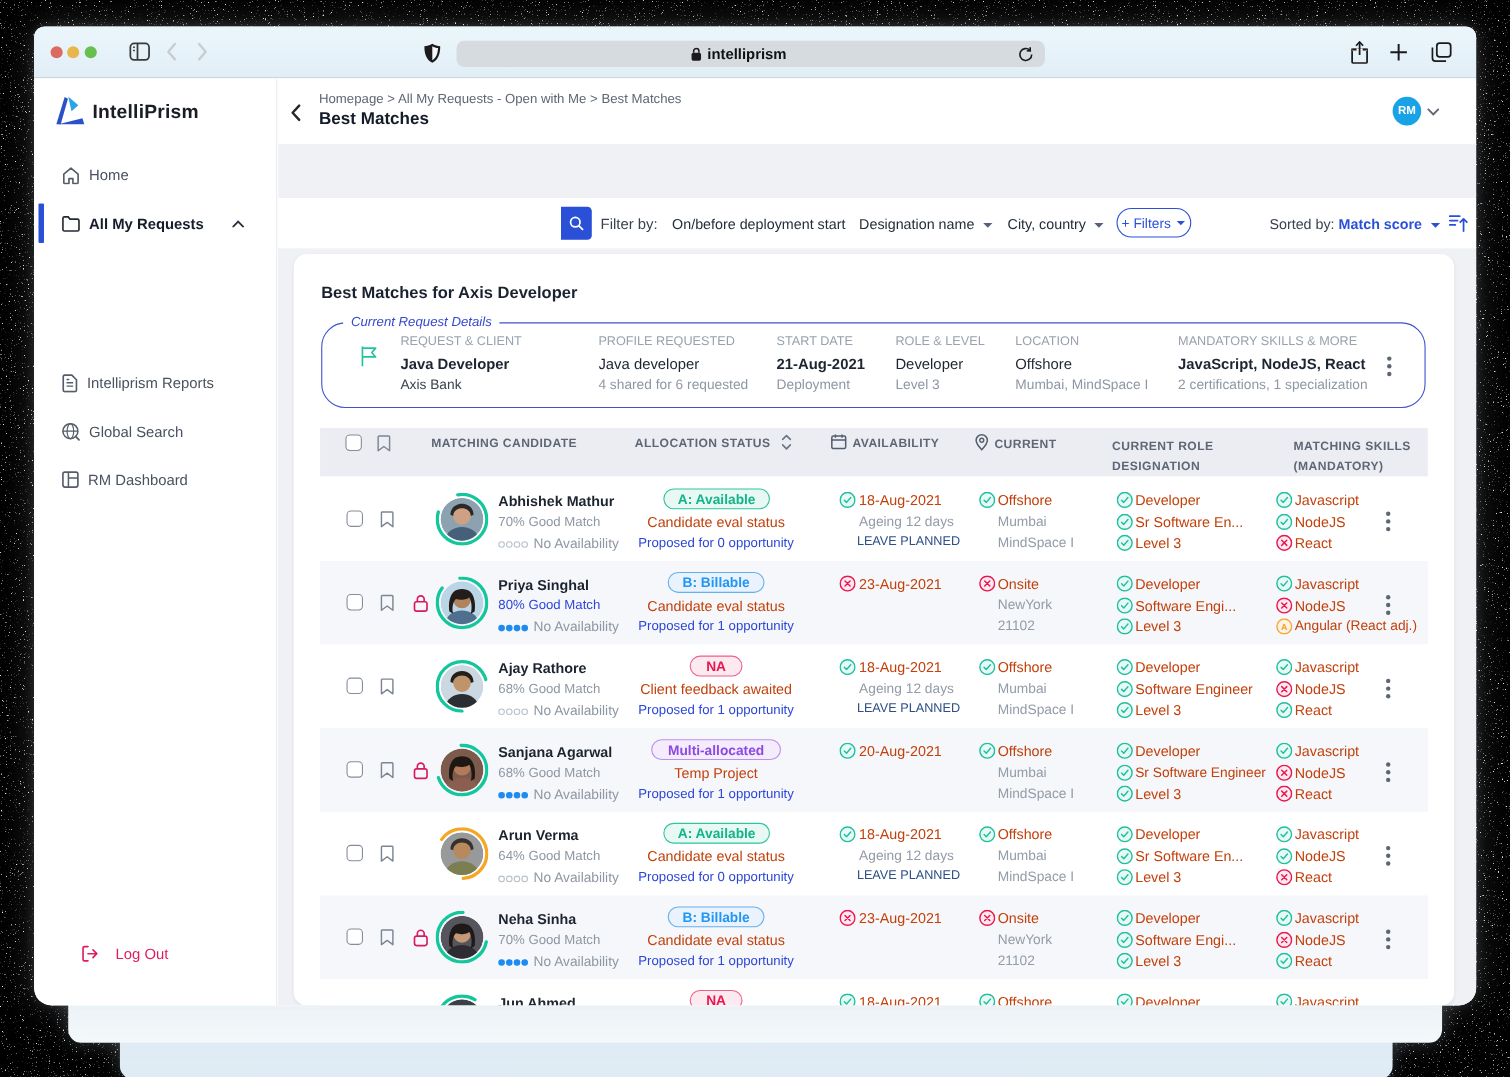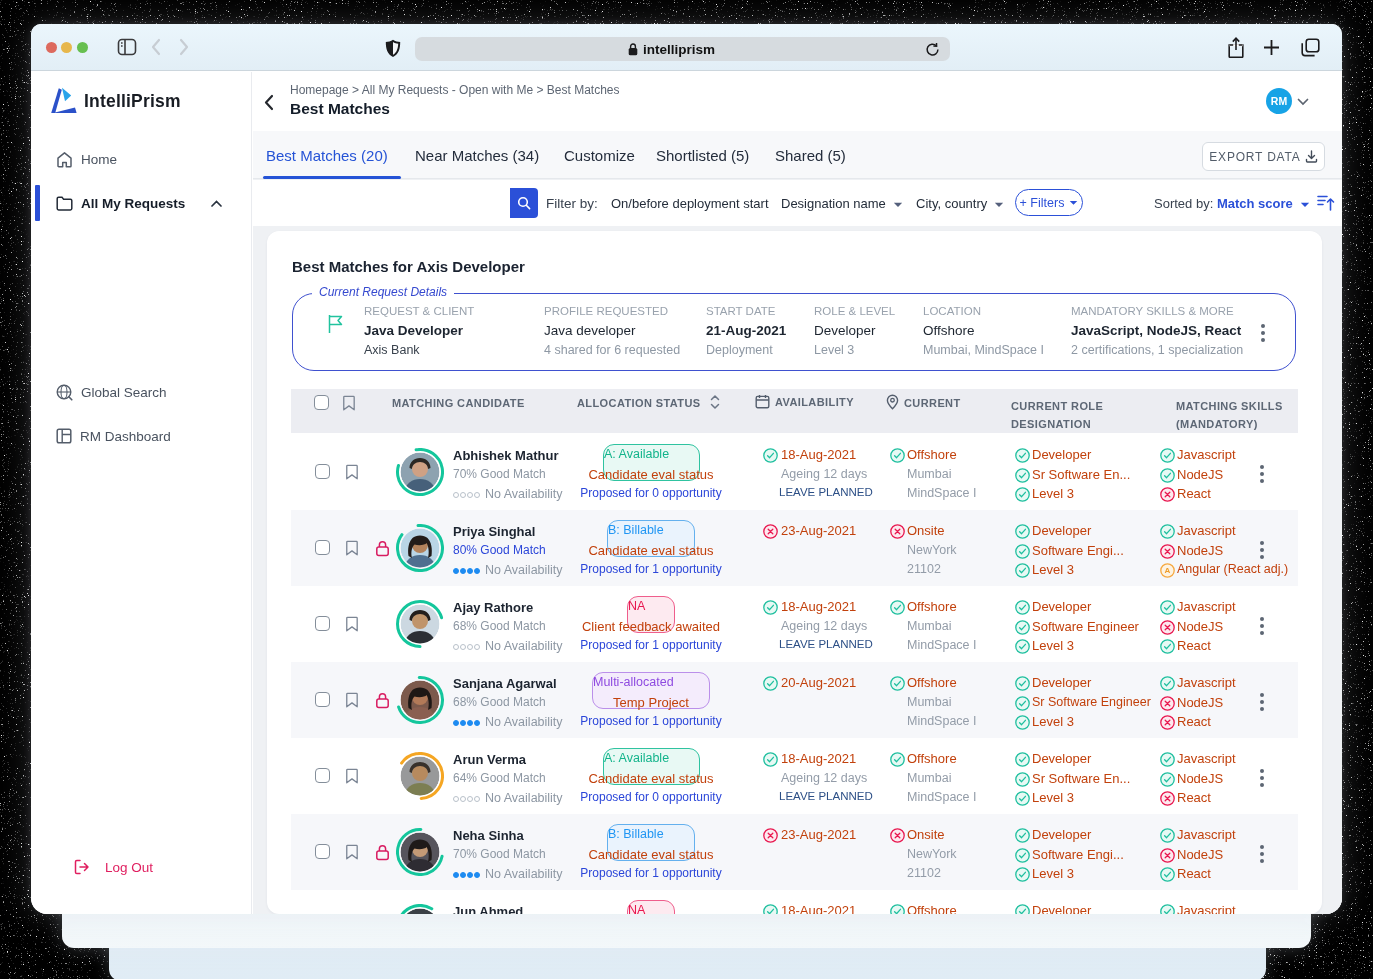--- a/index.html
+++ b/index.html
@@ -33,21 +33,21 @@
 .thead{position:absolute;left:24px;top:158px;width:1007px;height:44px;background:#ecedf2;font-size:11px;font-weight:bold;color:#5d6775;letter-spacing:.4px}
 .row{position:absolute;left:24px;width:1007px;height:76px;background:#fff}
 .row.alt{background:#f6f7fa}
 .cb{position:absolute;width:15px;height:15px;border:1.5px solid #848e9a;border-radius:4px;background:#fff}
 .av{position:absolute}
 .nm{font-size:13px;font-weight:bold;color:#1c2430}
 .pct{font-size:12px;color:#8d97a3}
 .pctb{font-size:12px;color:#2b46d9}
 .dot{display:inline-block;width:6px;height:6px;border-radius:50%;border:1px solid #b9c1ca;margin-right:1px;vertical-align:0px}
 .dot.f{background:#1d8bf1;border-color:#1d8bf1}
-.pill{height:37px;border:1.5px solid;border-radius:11px;font-size:12.5px;font-weight:normal;text-align:left;line-height:19px}
+.pill{height:19px;border:1.5px solid;border-radius:11px;font-size:12.5px;font-weight:bold;text-align:center;line-height:19px}
 .ctr{text-align:center}
 .d1{font-size:13px;color:#c2410c}
 .d2{font-size:12.5px;color:#939ca8}
 .d3{font-size:11.5px;color:#2c4f86;letter-spacing:0}
 .lnk{font-size:12px;color:#2b46d9}
 .ic{vertical-align:middle}
 .kebab i{display:block;width:4px;height:4px;border-radius:50%;background:#5d6673;margin:3px 0}
 .hic{vertical-align:-2px;margin-right:5px}
 </style></head><body>
 <svg id="noise" width="1373" height="979">
@@ -121,20 +121,27 @@
         </div>
         <div class="nav" style="top:114px;font-weight:bold;color:#151d29">
           <svg width="17" height="15" viewBox="0 0 17 15">
             <path d="M1.2 2.6c0-.8.6-1.4 1.4-1.4h3.4l1.6 2h6.8c.8 0 1.4.6 1.4 1.4v8c0 .8-.6 1.4-1.4 1.4H2.6c-.8 0-1.4-.6-1.4-1.4z" fill="none" stroke="#222a36" stroke-width="1.5"></path>
           </svg>
           <span>All My Requests</span>
           <svg style="position:absolute;right:22px" width="11" height="7" viewBox="0 0 11 7">
             <path d="M1 6l4.5-4.5L10 6" fill="none" stroke="#2a3340" stroke-width="1.7" stroke-linecap="round"></path>
           </svg>
         </div>
+        <div class="nav" style="top:259px;font-weight:normal;color:#49525f">
+          <svg width="15" height="17" viewBox="0 0 15 17">
+            <path d="M1.5 2.2c0-.7.5-1.2 1.2-1.2h6.6l4.2 4.2v9.6c0 .7-.5 1.2-1.2 1.2H2.7c-.7 0-1.2-.5-1.2-1.2z" fill="none" stroke="#545d6a" stroke-width="1.5"></path>
+            <path d="M4.5 8h6M4.5 11h6M4.5 5h2.5" stroke="#545d6a" stroke-width="1.3"></path>
+          </svg>
+          <span>Intelliprism Reports</span>
+        </div>
         <div class="nav" style="top:303px;font-weight:normal;color:#49525f">
           <svg width="17" height="17" viewBox="0 0 17 17">
             <circle cx="8" cy="8" r="6.8" fill="none" stroke="#545d6a" stroke-width="1.4"></circle>
             <ellipse cx="8" cy="8" rx="3" ry="6.8" fill="none" stroke="#545d6a" stroke-width="1.1"></ellipse>
             <path d="M1.2 8h13.6" stroke="#545d6a" stroke-width="1.1" fill="none"></path>
             <path d="M12.8 12.8l3 3" stroke="#545d6a" stroke-width="1.6" stroke-linecap="round"></path>
           </svg>
           <span>Global Search</span>
         </div>
         <div class="nav" style="top:347px;font-weight:normal;color:#49525f">
@@ -155,32 +162,20 @@
         <div class="phead">
           <svg class="abs" style="left:10px;top:22px" width="11" height="17" viewBox="0 0 11 17">
             <path d="M9 2L3 8.5 9 15" fill="none" stroke="#25282e" stroke-width="2.2" stroke-linecap="round" stroke-linejoin="round"></path>
           </svg>
           <div class="abs" style="left:37px;top:11px;font-size:12px;color:#5d6673">Homepage &gt; All My Requests - Open with Me &gt; Best Matches</div>
           <div class="abs" style="left:37px;top:28px;font-size:15.5px;font-weight:bold;color:#131c28">Best Matches</div>
           <div class="abs" style="left:1013px;top:16px;width:26px;height:26px;border-radius:50%;background:#17a3e6;color:#fff;font-size:10.5px;font-weight:bold;display:flex;align-items:center;justify-content:center">RM</div>
           <svg class="abs" style="left:1044px;top:26px" width="12" height="8" viewBox="0 0 12 8">
             <path d="M1.5 1.5L6 6l4.5-4.5" fill="none" stroke="#5c6470" stroke-width="1.7" stroke-linecap="round"></path>
           </svg>
-        </div>
-        <div class="tabs">
-          <div class="tab" style="left:13px;color:#2553d6;font-weight:500">Best Matches (20)</div>
-          <div class="abs" style="left:10px;top:45px;width:138px;height:3px;background:#2553d6;border-radius:2px"></div>
-          <div class="tab" style="left:162px">Near Matches (34)</div>
-          <div class="tab" style="left:311px">Customize</div>
-          <div class="tab" style="left:403px">Shortlisted (5)</div>
-          <div class="tab" style="left:522px">Shared (5)</div>
-          <div class="abs" style="left:949px;top:11px;width:123px;height:29px;background:#fff;border:1px solid #d6dbe1;border-radius:6px;font-size:12px;color:#525c69;letter-spacing:.8px;display:flex;align-items:center;justify-content:center">EXPORT DATA&nbsp;<svg width="13" height="13" viewBox="0 0 13 13">
-              <path d="M6.5 1v7M3.5 5.5l3 3 3-3" fill="none" stroke="#434c59" stroke-width="1.4" stroke-linecap="round" stroke-linejoin="round"></path>
-              <path d="M1.5 9.5v1.6c0 .5.4.9.9.9h8.2c.5 0 .9-.4.9-.9V9.5" fill="none" stroke="#434c59" stroke-width="1.4" stroke-linecap="round"></path>
-            </svg></div>
         </div>
         <div class="frow">
           <div class="abs" style="left:257px;top:8px;width:28px;height:30px;background:#2b50d8;border-radius:0 4px 4px 0">
             <svg style="position:absolute;left:7px;top:8px" width="14" height="14" viewBox="0 0 14 14">
               <circle cx="6" cy="6" r="4.3" fill="none" stroke="#fff" stroke-width="1.6"></circle>
               <line x1="9.3" y1="9.3" x2="12.6" y2="12.6" stroke="#fff" stroke-width="1.6" stroke-linecap="round"></line>
             </svg>
           </div>
           <div class="abs" style="left:293px;top:16px;font-size:13.5px;color:#39424f">Filter by:</div>
           <div class="abs" style="left:358px;top:16px;font-size:13px;font-weight:500;color:#242d3a">On/before deployment start</div>

